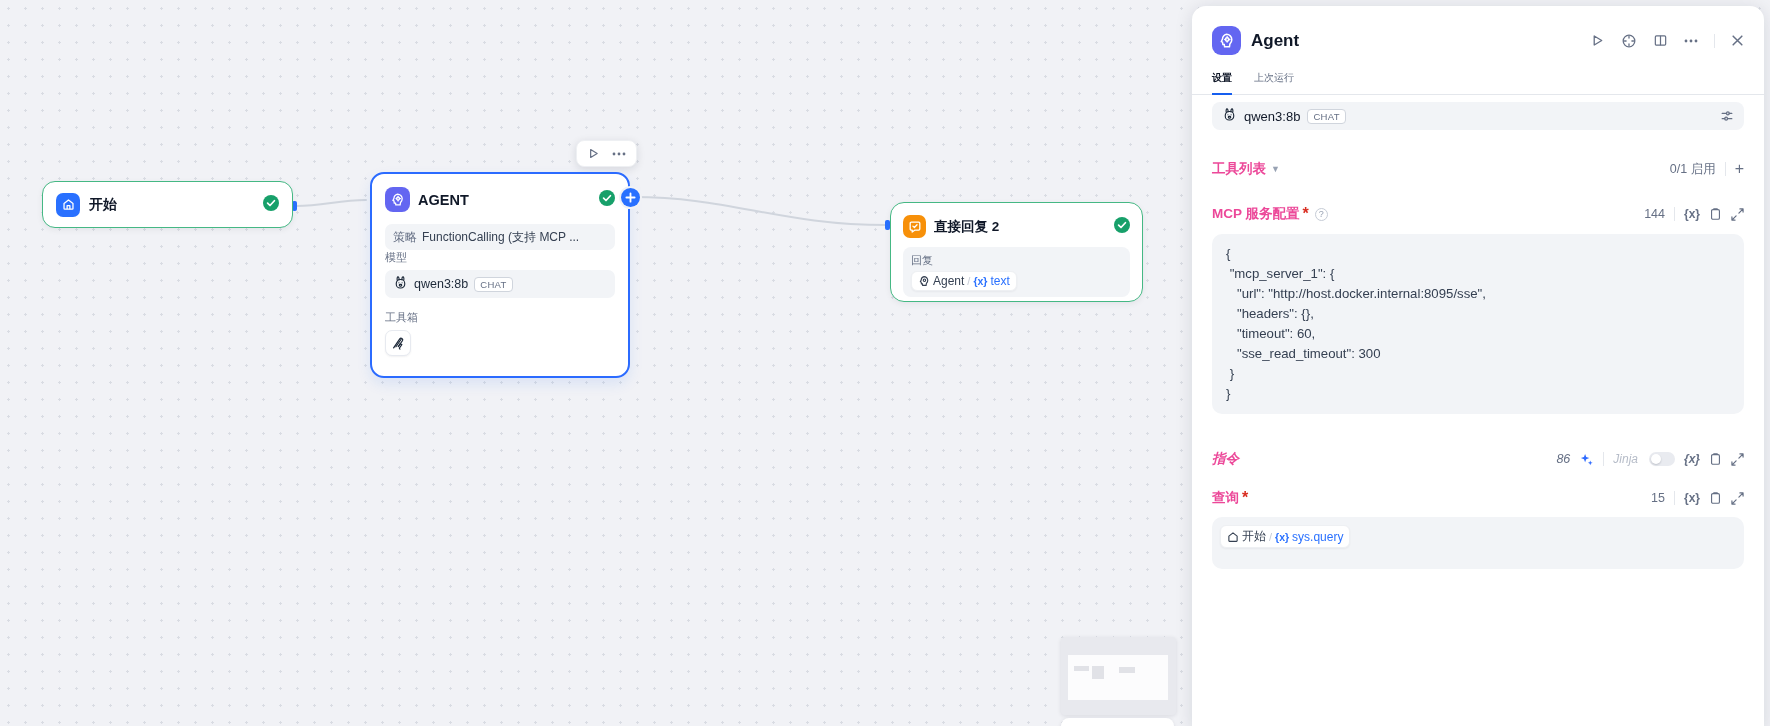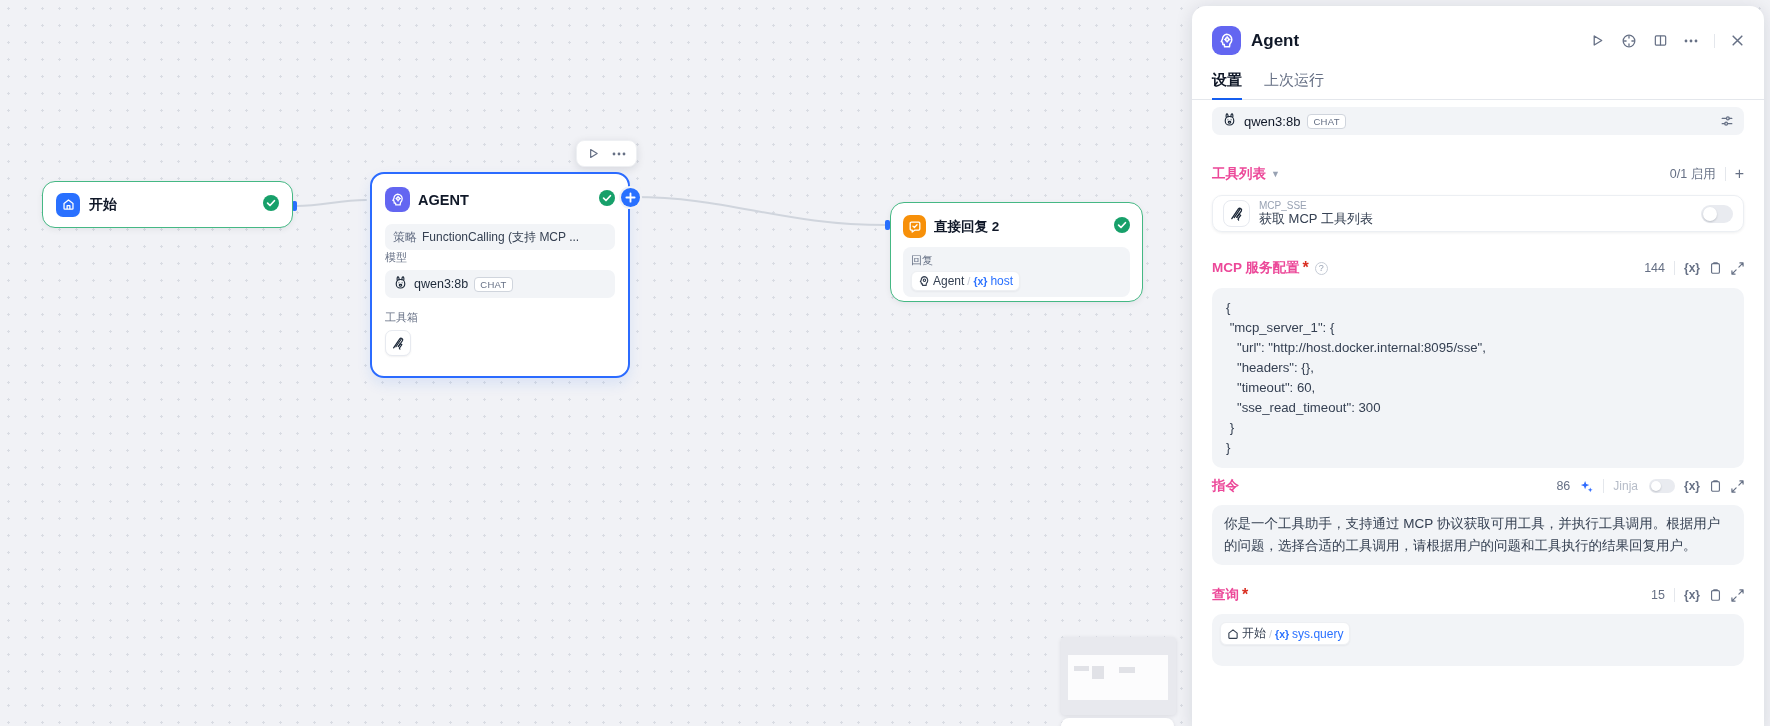--- a/index.html
+++ b/index.html
@@ -84,21 +84,21 @@
   .panel-title-row { display:flex; align-items:center; gap:10px; }
   .panel-title { font-size:17px; font-weight:bold; color:#101828; flex:1; }
   .panel-actions { display:flex; align-items:center; gap:16px; color:#667085; }
   .v-divider { width:1px; height:14px; background:#e4e7ec; }
   .panel-desc { margin-top:16px; font-size:13px; color:#98a2b3; }
   .icon-btn { display:flex; align-items:center; justify-content:center;
     cursor:pointer; }
 
   #tabs { margin-top:16px; display:flex; gap:22px; padding:0 20px;
     border-bottom:1px solid #e4e7ec; }
-  .tab { font-size:15px; padding-bottom:9px; position:relative; cursor:pointer; }
+  .tab { font-size:10px; padding-bottom:9px; position:relative; cursor:pointer; }
   .tab.active { font-weight:bold; color:#101828; }
   .tab.active::after { content:""; position:absolute; left:0; right:0;
     bottom:-1px; height:2px; background:#155eef; }
   .tab.inactive { color:#667085; }
 
   #panel-body { padding:0 20px; }
   .model-bar { margin-top:7px; height:28px; background:#f2f4f7; border-radius:8px;
     display:flex; align-items:center; gap:7px; padding:0 10px; }
   .model-bar .model-name { font-size:13px; color:#101828; }
   .model-bar .spacer { flex:1; }
@@ -138,21 +138,21 @@
   .toggle-sm { width:26px; height:14px; }
   .toggle-sm .knob { width:10px; height:10px; left:2px; top:2px; }
   .jinja-label { font-size:12px; color:#b6bcc8; margin-right:2px; }
 
   #mcp-head { margin-top:27px; }
   .code-box { margin-top:11px; background:#f2f4f7; border-radius:10px;
     padding:10px 14px; }
   .code-box pre { font-family:"Liberation Sans","DejaVu Sans",sans-serif;
     font-size:13.2px; line-height:20px; color:#354052; white-space:pre-wrap; }
 
-  #inst-head { margin-top:9px; }
+  #inst-head { margin-top:36px;font-style:italic; }
   .text-box { margin-top:10px; background:#f2f4f7; border-radius:10px;
     padding:8px 12px; font-size:13.5px; line-height:22px; color:#354052; }
 
   #query-head { margin-top:21px; }
   .query-box { margin-top:10px; background:#f2f4f7; border-radius:10px;
     padding:8px 8px; height:52px; }
 </style>
 </head>
 <body>
 
@@ -266,21 +266,21 @@
     <div class="reply-box">
       <div class="reply-label">回复</div>
       <span class="var-pill">
         <svg width="12" height="12" viewBox="0 0 16 16" fill="none" stroke="#354052" stroke-width="1.5" stroke-linecap="round">
             <path d="M8 2.2a5 5 0 0 1 5 5c0 1.8-.9 3-1.8 4l-.4 2.6H6.2l-.3-2H4.6l-.4-2.4-1-.4 1-2.3A5 5 0 0 1 8 2.2z"></path>
             <circle cx="8.6" cy="7" r="1.6"></circle>
           </svg>
         <span class="var-node">Agent</span>
         <span class="var-slash">/</span>
         <span class="var-x">{x}</span>
-        <span class="var-name">host</span>
+        <span class="var-name">text</span>
       </span>
     </div>
   </div>
 
   <div id="minimap">
     <div id="minimap-viewport">
       <div class="mini-shape" style="left:6px;top:11px;width:15px;height:5px;"></div>
       <div class="mini-shape" style="left:24px;top:11px;width:12px;height:13px;"></div>
       <div class="mini-shape" style="left:51px;top:12px;width:16px;height:6px;"></div>
     </div>
@@ -369,36 +369,20 @@
       <span class="section-title">工具列表</span>
       <span class="caret">▼</span>
       <span class="section-spacer"></span>
       <span class="meta">
         <span class="enabled-count">0/1 启用</span>
         <span class="v-divider"></span>
         <span class="plus-small">+</span>
       </span>
     </div>
 
-    <div class="tool-card">
-      <span class="tool-card-icon">
-        <svg width="15" height="15" viewBox="0 0 16 16" fill="none" stroke="currentColor" stroke-width="1.4" stroke-linecap="round">
-            <path d="M3 13.5 10 3.2a1.9 1.9 0 0 1 3.2 2L8.4 12"></path>
-            <path d="M5.6 12.3l6-8.6"></path>
-            <path d="M8.4 12l2.2-3.2 1.7 1.2-2.4 3.4c-.5.7-.2 1.2.3 1.6"></path>
-          </svg>
-      </span>
-      <span class="tool-card-texts">
-        <div class="tool-card-name">MCP_SSE</div>
-        <div class="tool-card-desc">获取 MCP 工具列表</div>
-      </span>
-      <span class="toggle toggle-lg">
-          <span class="knob"></span>
-        </span>
-    </div>
 
     <div class="section-head" id="mcp-head">
       <span class="section-title">MCP 服务配置</span>
       <span class="required-star">*</span>
       <span class="q-icon">?</span>
       <span class="section-spacer"></span>
       <span class="meta">
         <span>144</span>
         <span class="v-divider"></span>
         <span class="x-token">{x}</span>
@@ -449,21 +433,20 @@
               <path d="M5 3V2h4v1"></path>
             </svg>
         </span>
         <span class="icon-btn">
           <svg width="13" height="13" viewBox="0 0 14 14" fill="none" stroke="currentColor" stroke-width="1.3" stroke-linecap="round" stroke-linejoin="round">
               <path d="M8.5 5.5 13 1M13 1H9.6M13 1v3.4M5.5 8.5 1 13M1 13h3.4M1 13V9.6"></path>
             </svg>
         </span>
       </span>
     </div>
-    <div class="text-box">你是一个工具助手，支持通过 MCP 协议获取可用工具，并执行工具调用。根据用户的问题，选择合适的工具调用，请根据用户的问题和工具执行的结果回复用户。</div>
 
     <div class="section-head" id="query-head">
       <span class="section-title">查询</span>
       <span class="required-star">*</span>
       <span class="section-spacer"></span>
       <span class="meta">
         <span>15</span>
         <span class="v-divider"></span>
         <span class="x-token">{x}</span>
         <span class="icon-btn">

